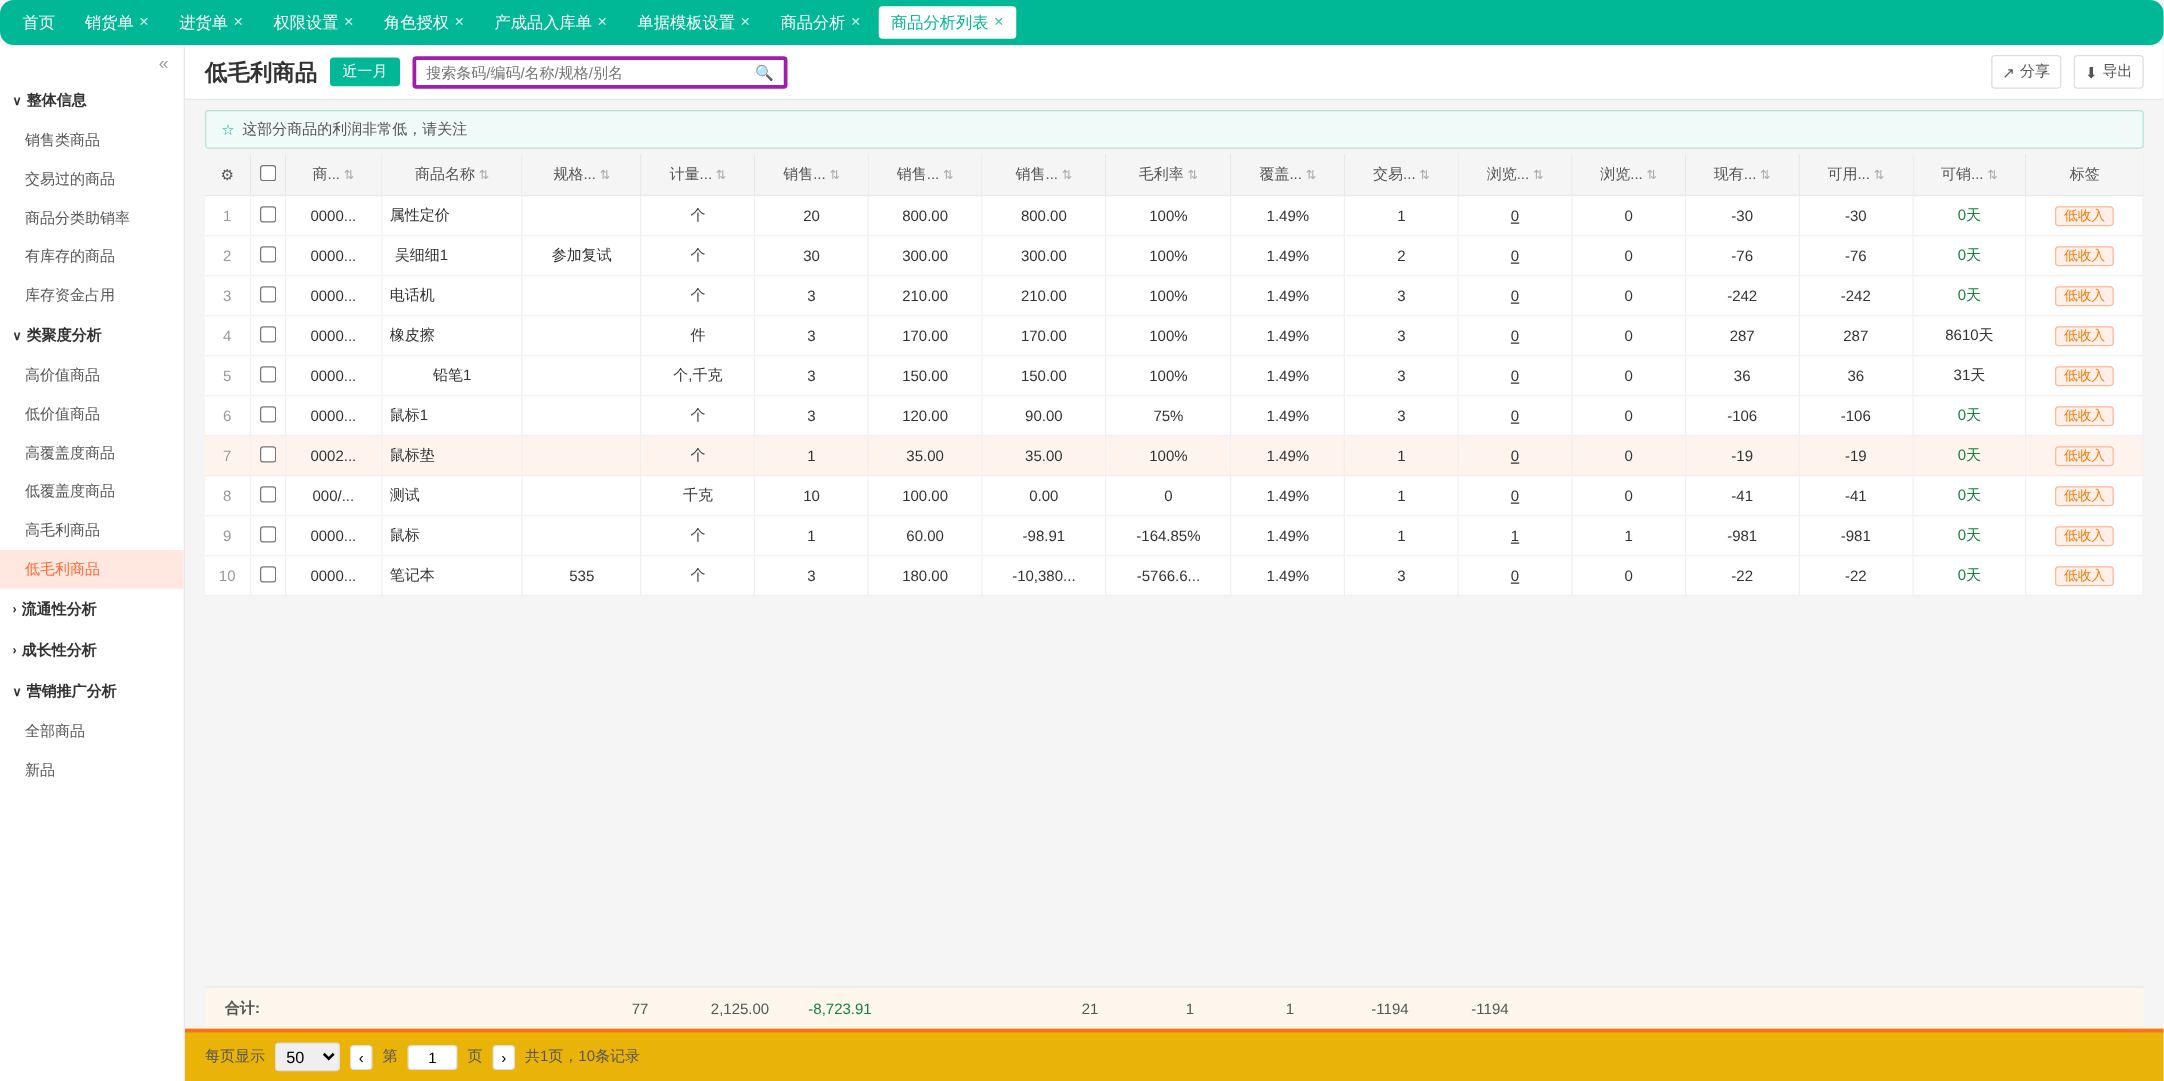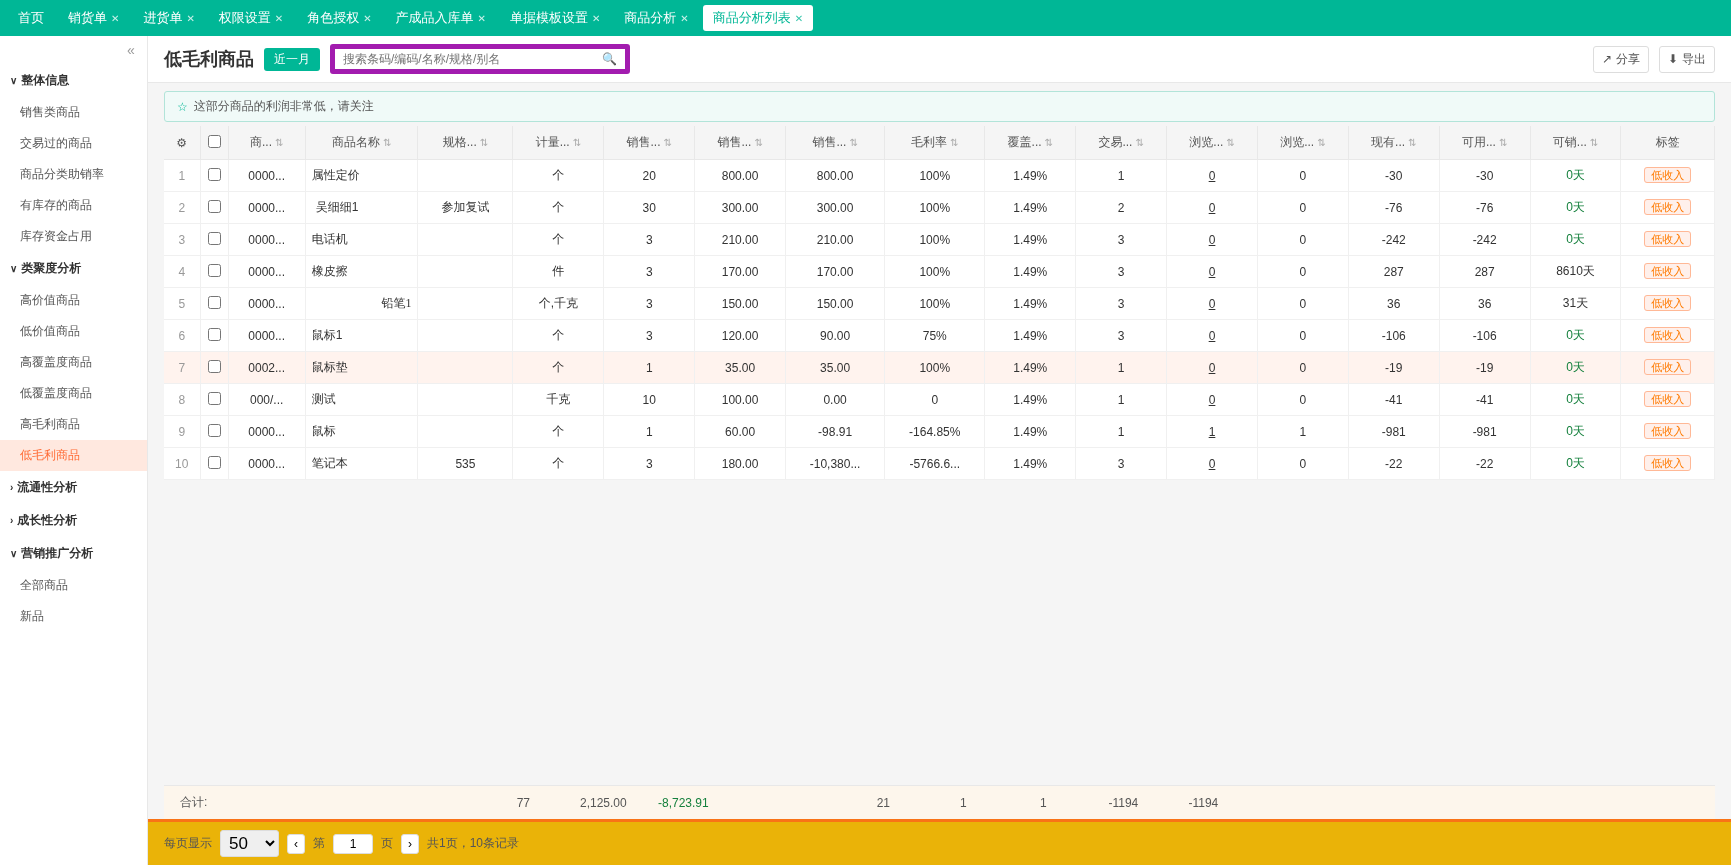--- a/index.html
+++ b/index.html
@@ -6,20 +6,21 @@
     body { font-family: "Microsoft YaHei", Arial, sans-serif; font-size: 12px; background: #f5f5f5; color: #333; }
 
     
     .top-nav {
       display: flex;
       align-items: center;
       background: #00b796;
       height: 36px;
       padding: 0 8px;
       gap: 4px;
+      border-radius: 11px;
     }
     .nav-item {
       color: #fff;
       padding: 4px 10px;
       cursor: pointer;
       border-radius: 3px;
       font-size: 13px;
       white-space: nowrap;
       display: flex;
       align-items: center;
@@ -104,21 +105,21 @@
       color: #fff;
       border: none;
       padding: 3px 10px;
       border-radius: 3px;
       font-size: 12px;
       cursor: pointer;
     }
     .search-box {
       display: flex;
       align-items: center;
-      border: 5px solid #a21caf;
+      border: 3px solid #a21caf;
       border-radius: 3px;
       padding: 3px 8px;
       background: #fff;
       flex: 1;
       max-width: 300px;
     }
     .search-box input {
       border: none;
       outline: none;
       font-size: 12px;
@@ -224,40 +225,40 @@
     .table-footer {
       background: #fdf6ec;
       border-top: 1px solid #e8e8e8;
       padding: 8px 16px;
       display: flex;
       align-items: center;
       font-size: 12px;
       color: #555;
       margin: 0 16px;
     }
-    .footer-label { font-weight: normal; margin-right: 16px; }
+    .footer-label { font-weight: bold; margin-right: 4px; }
     .footer-values { display: flex; gap: 0; flex: 1; }
     .footer-val { text-align: center; min-width: 80px; padding: 0 6px; }
 
     
     .pagination-bar {
       display: flex;
       align-items: center;
       padding: 8px 16px;
       background: #eab308;
       border-top: 3px solid #f97316;
       gap: 8px;
       font-size: 12px;
       color: #555;
     }
     .page-size-select {
       border: 1px solid #ddd;
       border-radius: 3px;
       padding: 2px 4px;
-      font-size: 17px;
+      font-size: 13px;
     }
     .page-btn {
       padding: 2px 6px;
       border: 1px solid #ddd;
       border-radius: 3px;
       background: #fff;
       cursor: pointer;
       font-size: 12px;
     }
     .page-input {
@@ -587,21 +588,21 @@
     <td>
       <span class="tag-badge">低收入</span>
     </td>
   </tr>
             <tr>
     <td class="index-cell">5</td>
     <td class="checkbox-cell">
       <input type="checkbox" style="">
     </td>
     <td>0000...</td>
-    <td style="text-align:right;font-family:Liberation Serif, serif;">铅笔1</td>
+    <td style="text-align:center;">铅笔1</td>
     <td></td>
     <td>个,千克</td>
     <td>3</td>
     <td>150.00</td>
     <td>150.00</td>
     <td>100%</td>
     <td>1.49%</td>
     <td>3</td>
     <td class="underline">0</td>
     <td>0</td>

